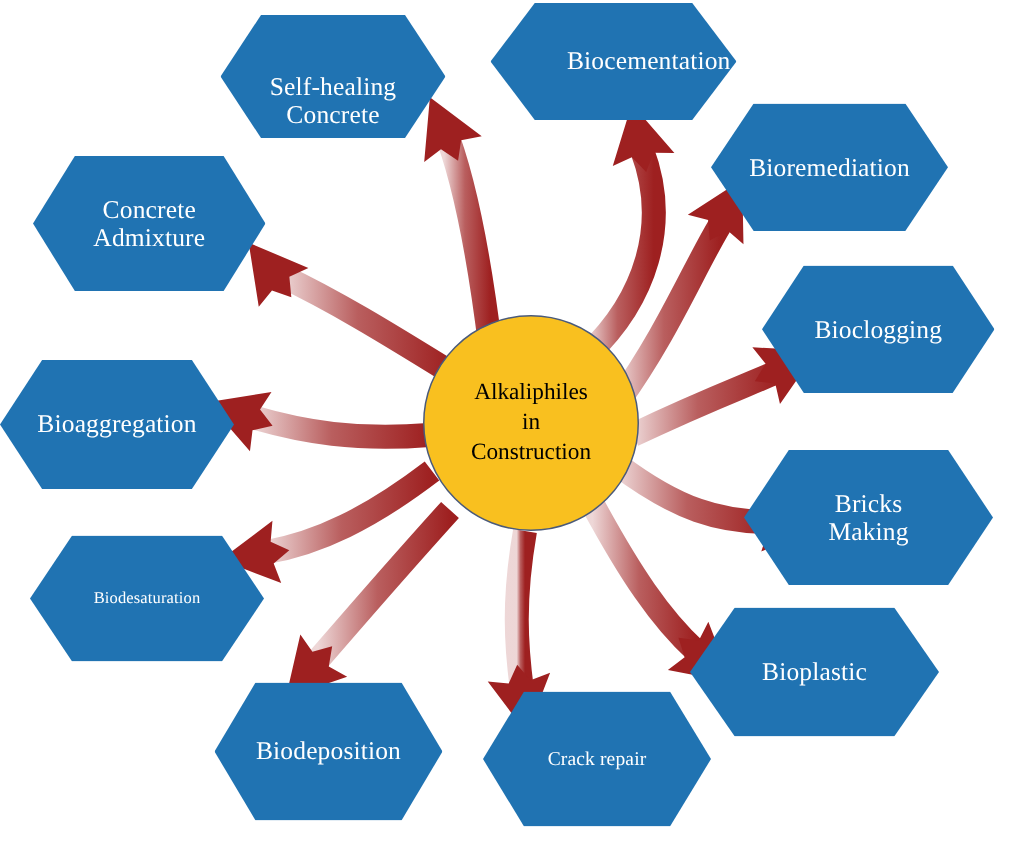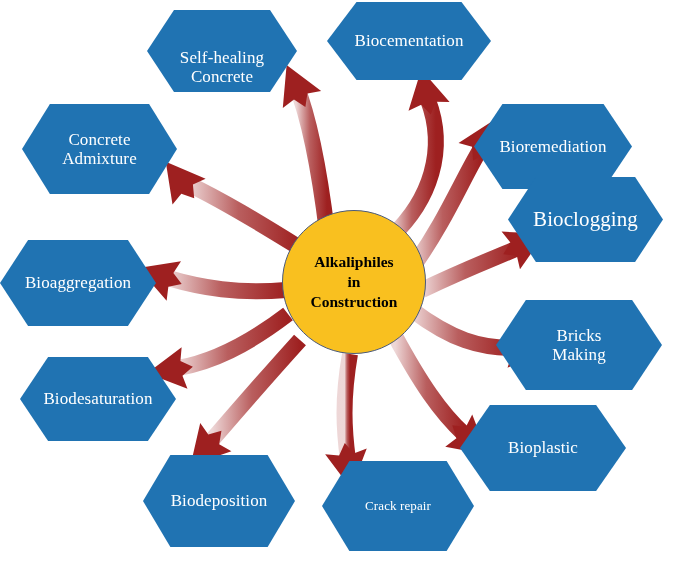--- a/index.html
+++ b/index.html
@@ -51,21 +51,21 @@
     justify-content: center;
     text-align: center;
     color: #000000;
     box-sizing: border-box;
     z-index: 3;
   }
   #center-label {
     display: block;
     white-space: pre-line;
     line-height: 1.3;
-    font-weight: bold;
+    font-weight: normal;
   }
 </style>
 </head>
 <body>
 
 <div id="canvas">
 
   <svg id="arrow-layer" viewBox="0 0 685 562" xmlns="http://www.w3.org/2000/svg">
     <defs>
       <linearGradient id="gradA" x1="0%" y1="0%" x2="100%" y2="0%">
@@ -126,44 +126,44 @@
     <span id="center-label" style="font-size: 15.5px;">Alkaliphiles
 in
 Construction</span>
   </div>
 
   <div id="node-container">
       <div class="node" style="left: 147px; top: 10px; width: 150px; height: 82px; background: rgb(32, 115, 178); color: rgb(255, 255, 255);">
         <span class="node-label" style="font-size: 17px; margin-top: 32px;">Self-healing
 Concrete</span>
       </div>
-      <div class="node" style="left: 327px; top: 2px; width: 164px; height: 78px; background: rgb(32, 115, 178); color: rgb(255, 255, 255);">
+      <div class="node" style="left: 327px; top: 2px; width: 164px; height: 78px; background: rgb(32, 115, 178); color: rgb(255, 255, 255); justify-content: flex-end;">
         <span class="node-label" style="font-size: 17px;">Biocementation</span>
       </div>
-      <div class="node" style="left: 474px; top: 69px; width: 158px; height: 85px; background: rgb(32, 115, 178); color: rgb(255, 255, 255); margin-top: 35px;">
+      <div class="node" style="left: 474px; top: 69px; width: 158px; height: 85px; background: rgb(32, 115, 178); color: rgb(255, 255, 255);">
         <span class="node-label" style="font-size: 17px;">Bioremediation</span>
       </div>
       <div class="node" style="left: 508px; top: 177px; width: 155px; height: 85px; background: rgb(32, 115, 178); color: rgb(255, 255, 255);">
-        <span class="node-label" style="font-size: 21px;">Bioclogging</span>
+        <span class="node-label" style="font-size: 17px;">Bioclogging</span>
       </div>
       <div class="node" style="left: 496px; top: 290px; width: 166px; height: 90px; background: rgb(32, 115, 178); color: rgb(255, 255, 255); margin-top: 10px;">
         <span class="node-label" style="font-size: 17px;">Bricks
 Making</span>
       </div>
       <div class="node" style="left: 460px; top: 405px; width: 166px; height: 86px; background: rgb(32, 115, 178); color: rgb(255, 255, 255);">
         <span class="node-label" style="font-size: 17px;">Bioplastic</span>
       </div>
       <div class="node" style="left: 322px; top: 461px; width: 152px; height: 90px; background: rgb(32, 115, 178); color: rgb(255, 255, 255);">
         <span class="node-label" style="font-size: 13px;">Crack repair</span>
       </div>
       <div class="node" style="left: 143px; top: 455px; width: 152px; height: 92px; background: rgb(32, 115, 178); color: rgb(255, 255, 255); text-align: center;">
         <span class="node-label" style="font-size: 17px;">Biodeposition</span>
       </div>
       <div class="node" style="left: 20px; top: 357px; width: 156px; height: 84px; background: rgb(32, 115, 178); color: rgb(255, 255, 255);">
-        <span class="node-label" style="font-size: 17px;">Biodesaturation</span>
+        <span class="node-label" style="font-size: 11px;">Biodesaturation</span>
       </div>
       <div class="node" style="left: 0px; top: 240px; width: 156px; height: 86px; background: rgb(32, 115, 178); color: rgb(255, 255, 255);">
         <span class="node-label" style="font-size: 17px;">Bioaggregation</span>
       </div>
       <div class="node" style="left: 22px; top: 104px; width: 155px; height: 90px; background: rgb(32, 115, 178); color: rgb(255, 255, 255);">
         <span class="node-label" style="font-size: 17px;">Concrete
 Admixture</span>
       </div>
     </div>
 

